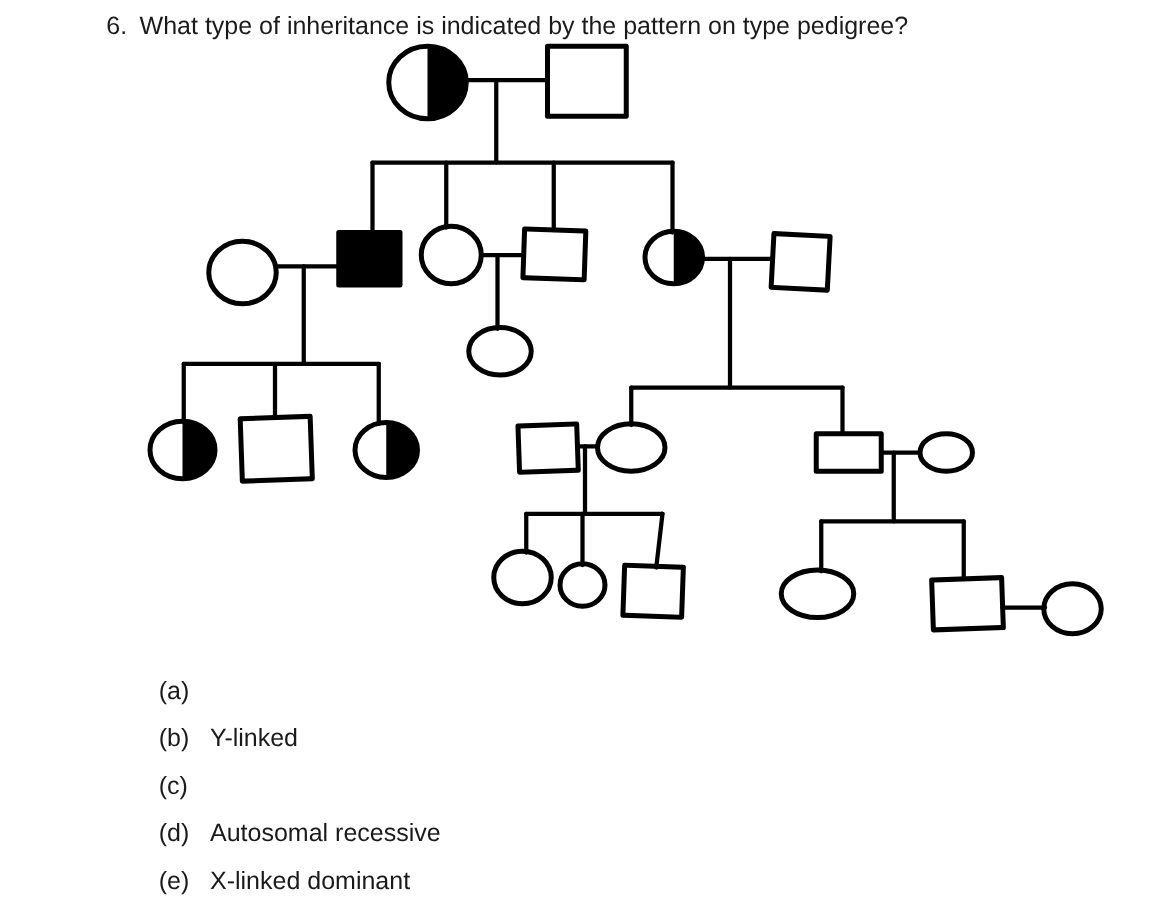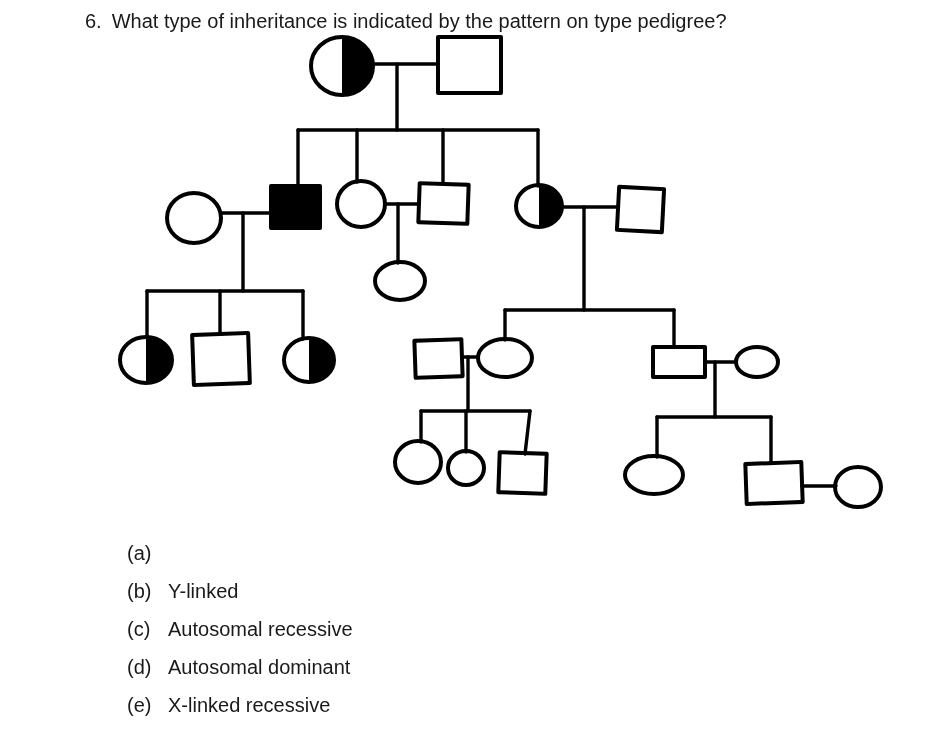--- a/index.html
+++ b/index.html
@@ -162,25 +162,24 @@
   <div class="options">
     <div class="option">
       <span class="olabel">(a)</span>
     </div>
     <div class="option">
       <span class="olabel">(b)</span>
       <span class="otext">Y-linked</span>
     </div>
     <div class="option">
       <span class="olabel">(c)</span>
+    </div>
+    <div class="option">
+      <span class="olabel">(d)</span>
       <span class="otext">Autosomal recessive</span>
     </div>
     <div class="option">
-      <span class="olabel">(d)</span>
-      <span class="otext">Autosomal dominant</span>
-    </div>
-    <div class="option">
       <span class="olabel">(e)</span>
-      <span class="otext">X-linked recessive</span>
+      <span class="otext">X-linked dominant</span>
     </div>
   </div>
 
 </div>
 
 </body></html>

